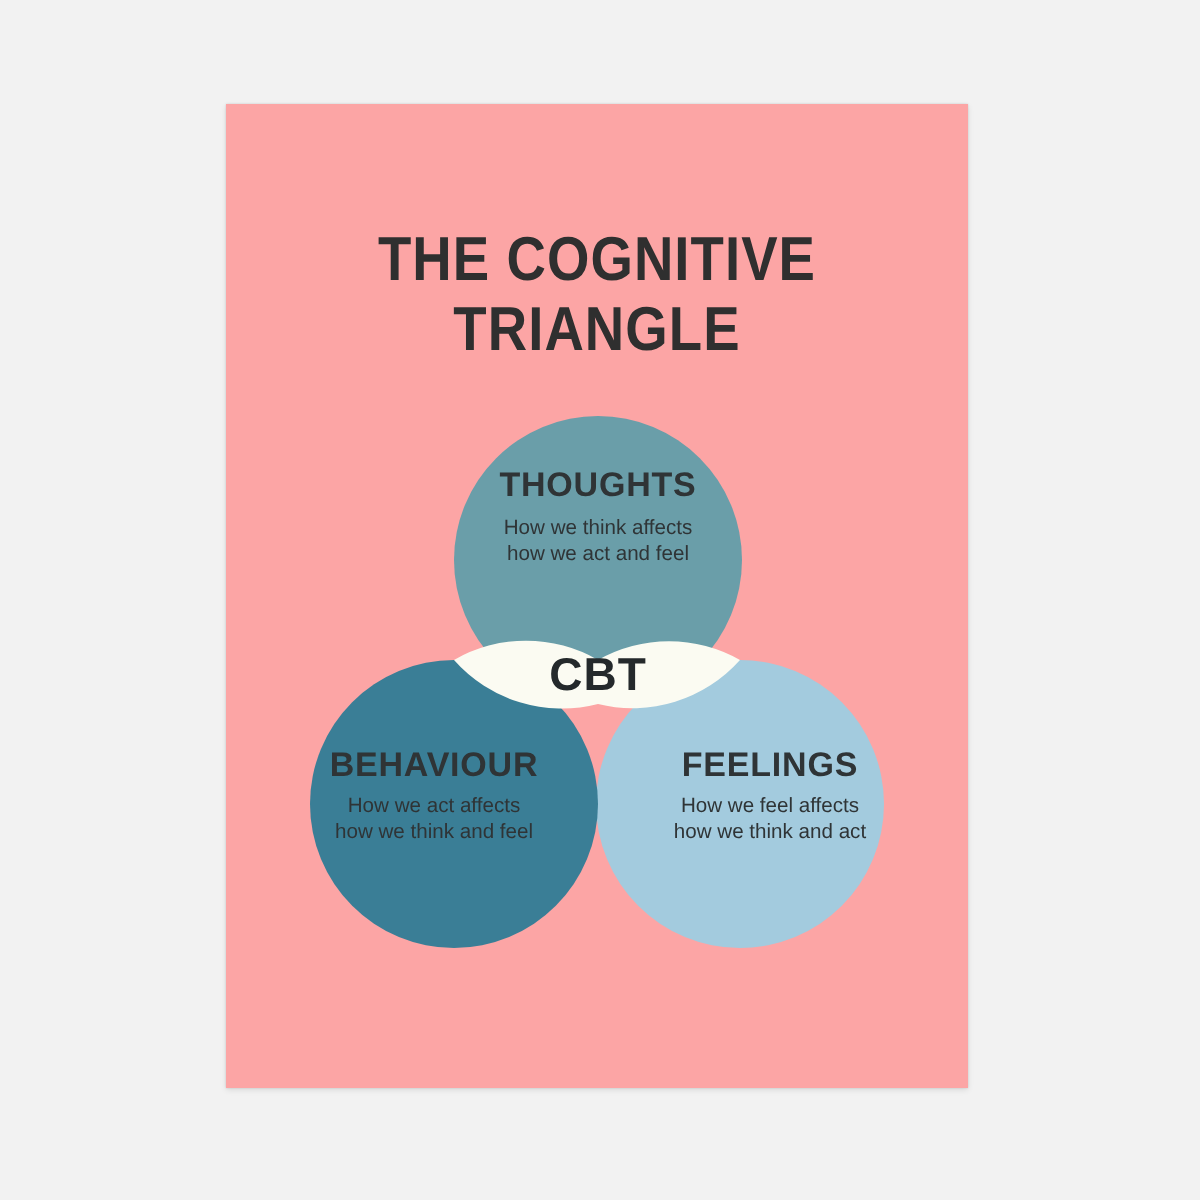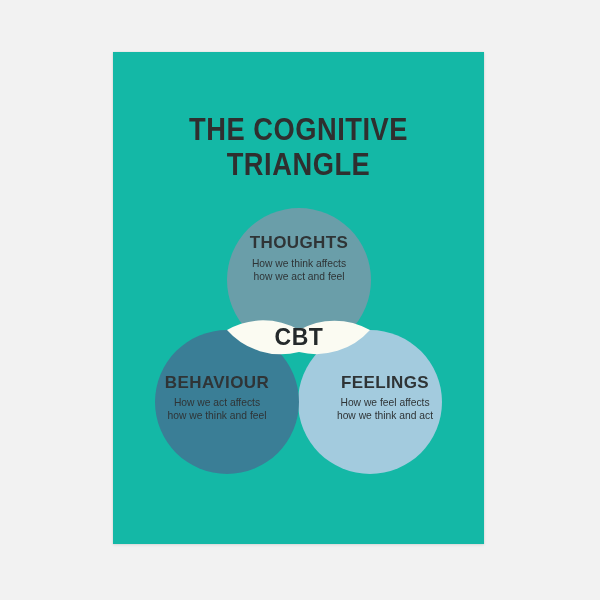--- a/index.html
+++ b/index.html
@@ -89,21 +89,21 @@
     font-size: 23px;
     letter-spacing: 0.5px;
     fill: #24292b;
   }
 </style>
 </head>
 <body style="background: rgb(242, 242, 242);">
 
 <div id="stage">
 
-  <div id="art-card" style="background: #14b8a6;">
+  <div id="art-card" style="background: #fca5a5;">
 
     <div id="title-block">
       <span class="title-line" style="color: rgb(47, 47, 47);">THE COGNITIVE</span>
       <span class="title-line" style="color: rgb(47, 47, 47);">TRIANGLE</span>
     </div>
 
     <div id="venn-wrap">
       <svg id="venn-svg" viewBox="0 0 371 492" xmlns="http://www.w3.org/2000/svg">
 
         <circle id="c-thoughts" cx="186" cy="228" r="72" fill="#6a9ea9"></circle>

